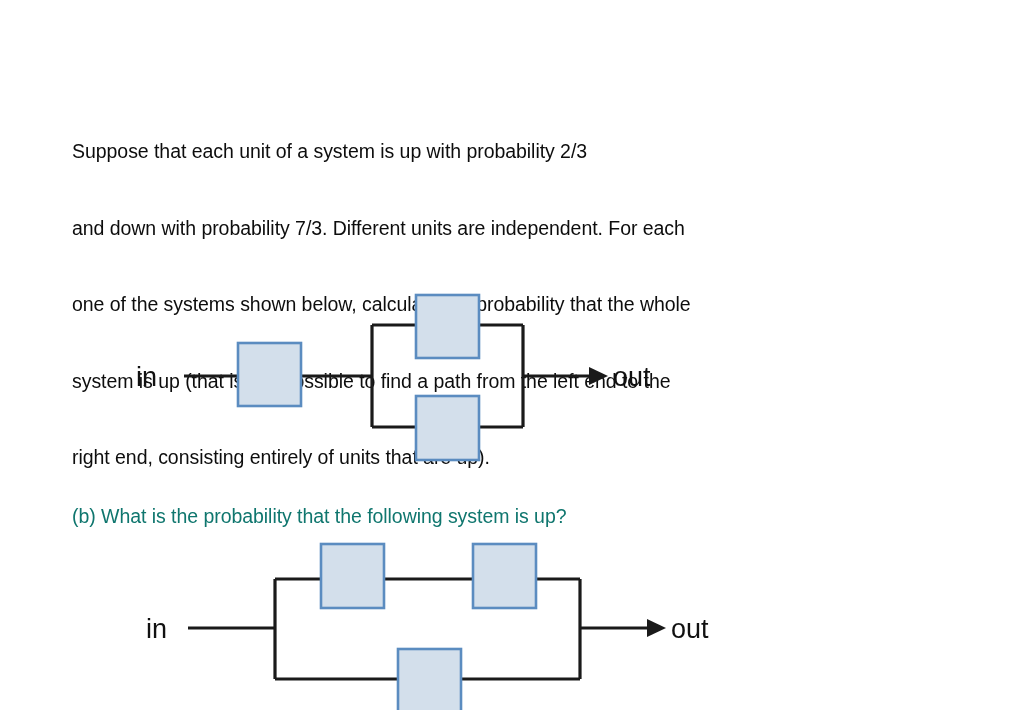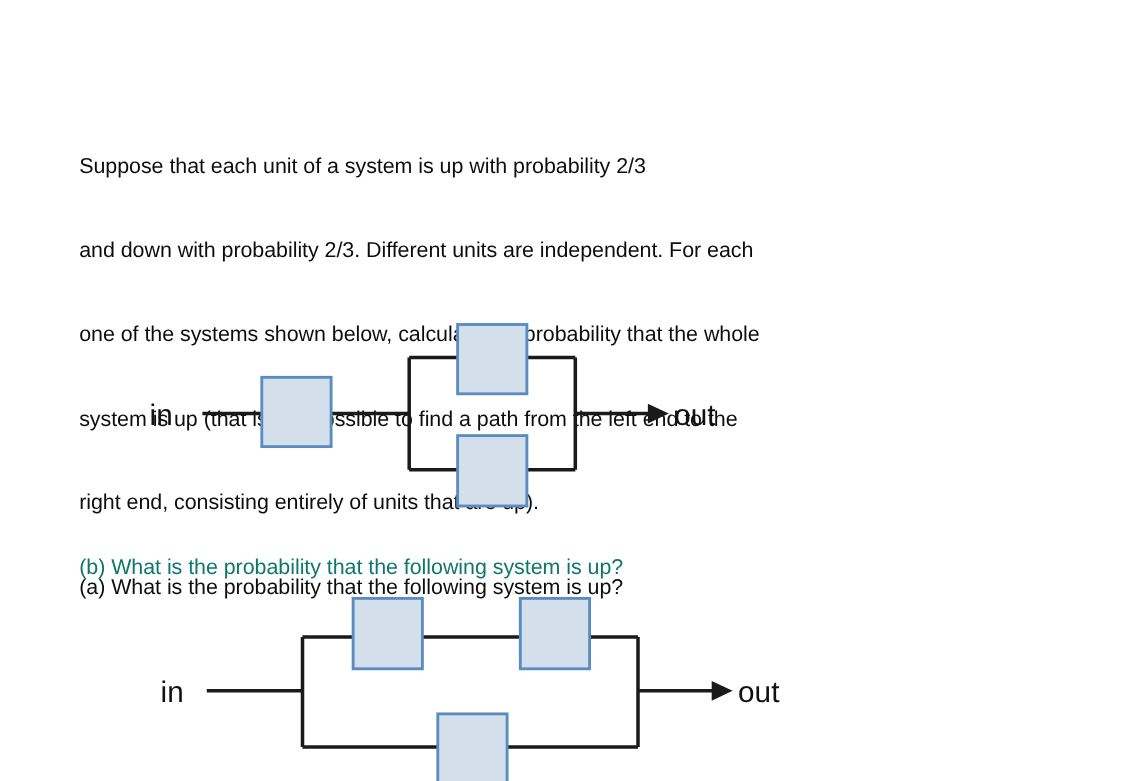--- a/index.html
+++ b/index.html
@@ -72,25 +72,24 @@
   .wire { stroke: #1a1a1a; stroke-width: 3.2; fill: none; stroke-linecap: butt; }
   .arrowhead { fill: #1a1a1a; }
 </style>
 </head>
 <body>
 
 <div id="page" style="background: rgb(255, 255, 255);">
 
   <div class="prose">
     <span class="prose-line">Suppose that each unit of a system is up with probability 2/3</span>
-    <span class="prose-line">and down with probability 2/3. Different units are independent. For each</span>
+    <span class="prose-line">and down with probability 7/3. Different units are independent. For each</span>
     <span class="prose-line">one of the systems shown below, calculate the probability that the whole</span>
     <span class="prose-line">system is up (that is, it’s possible to find a path from the left end to the</span>
     <span class="prose-line">right end, consisting entirely of units that are up).</span>
-    <span class="prose-line">(a) What is the probability that the following system is up?</span>
   </div>
 
   <div class="diagram" id="diagram-a">
     <svg width="1024" height="200" viewBox="0 0 1024 200" xmlns="http://www.w3.org/2000/svg">
 
       <text class="io-label" x="88" y="106" fill="#0d0d0d">in</text>
 
       <path class="wire" d="M136 96 L190 96" stroke="#1a1a1a"></path>
 
       <path class="wire" d="M253 96 L324 96" stroke="#1a1a1a"></path>

